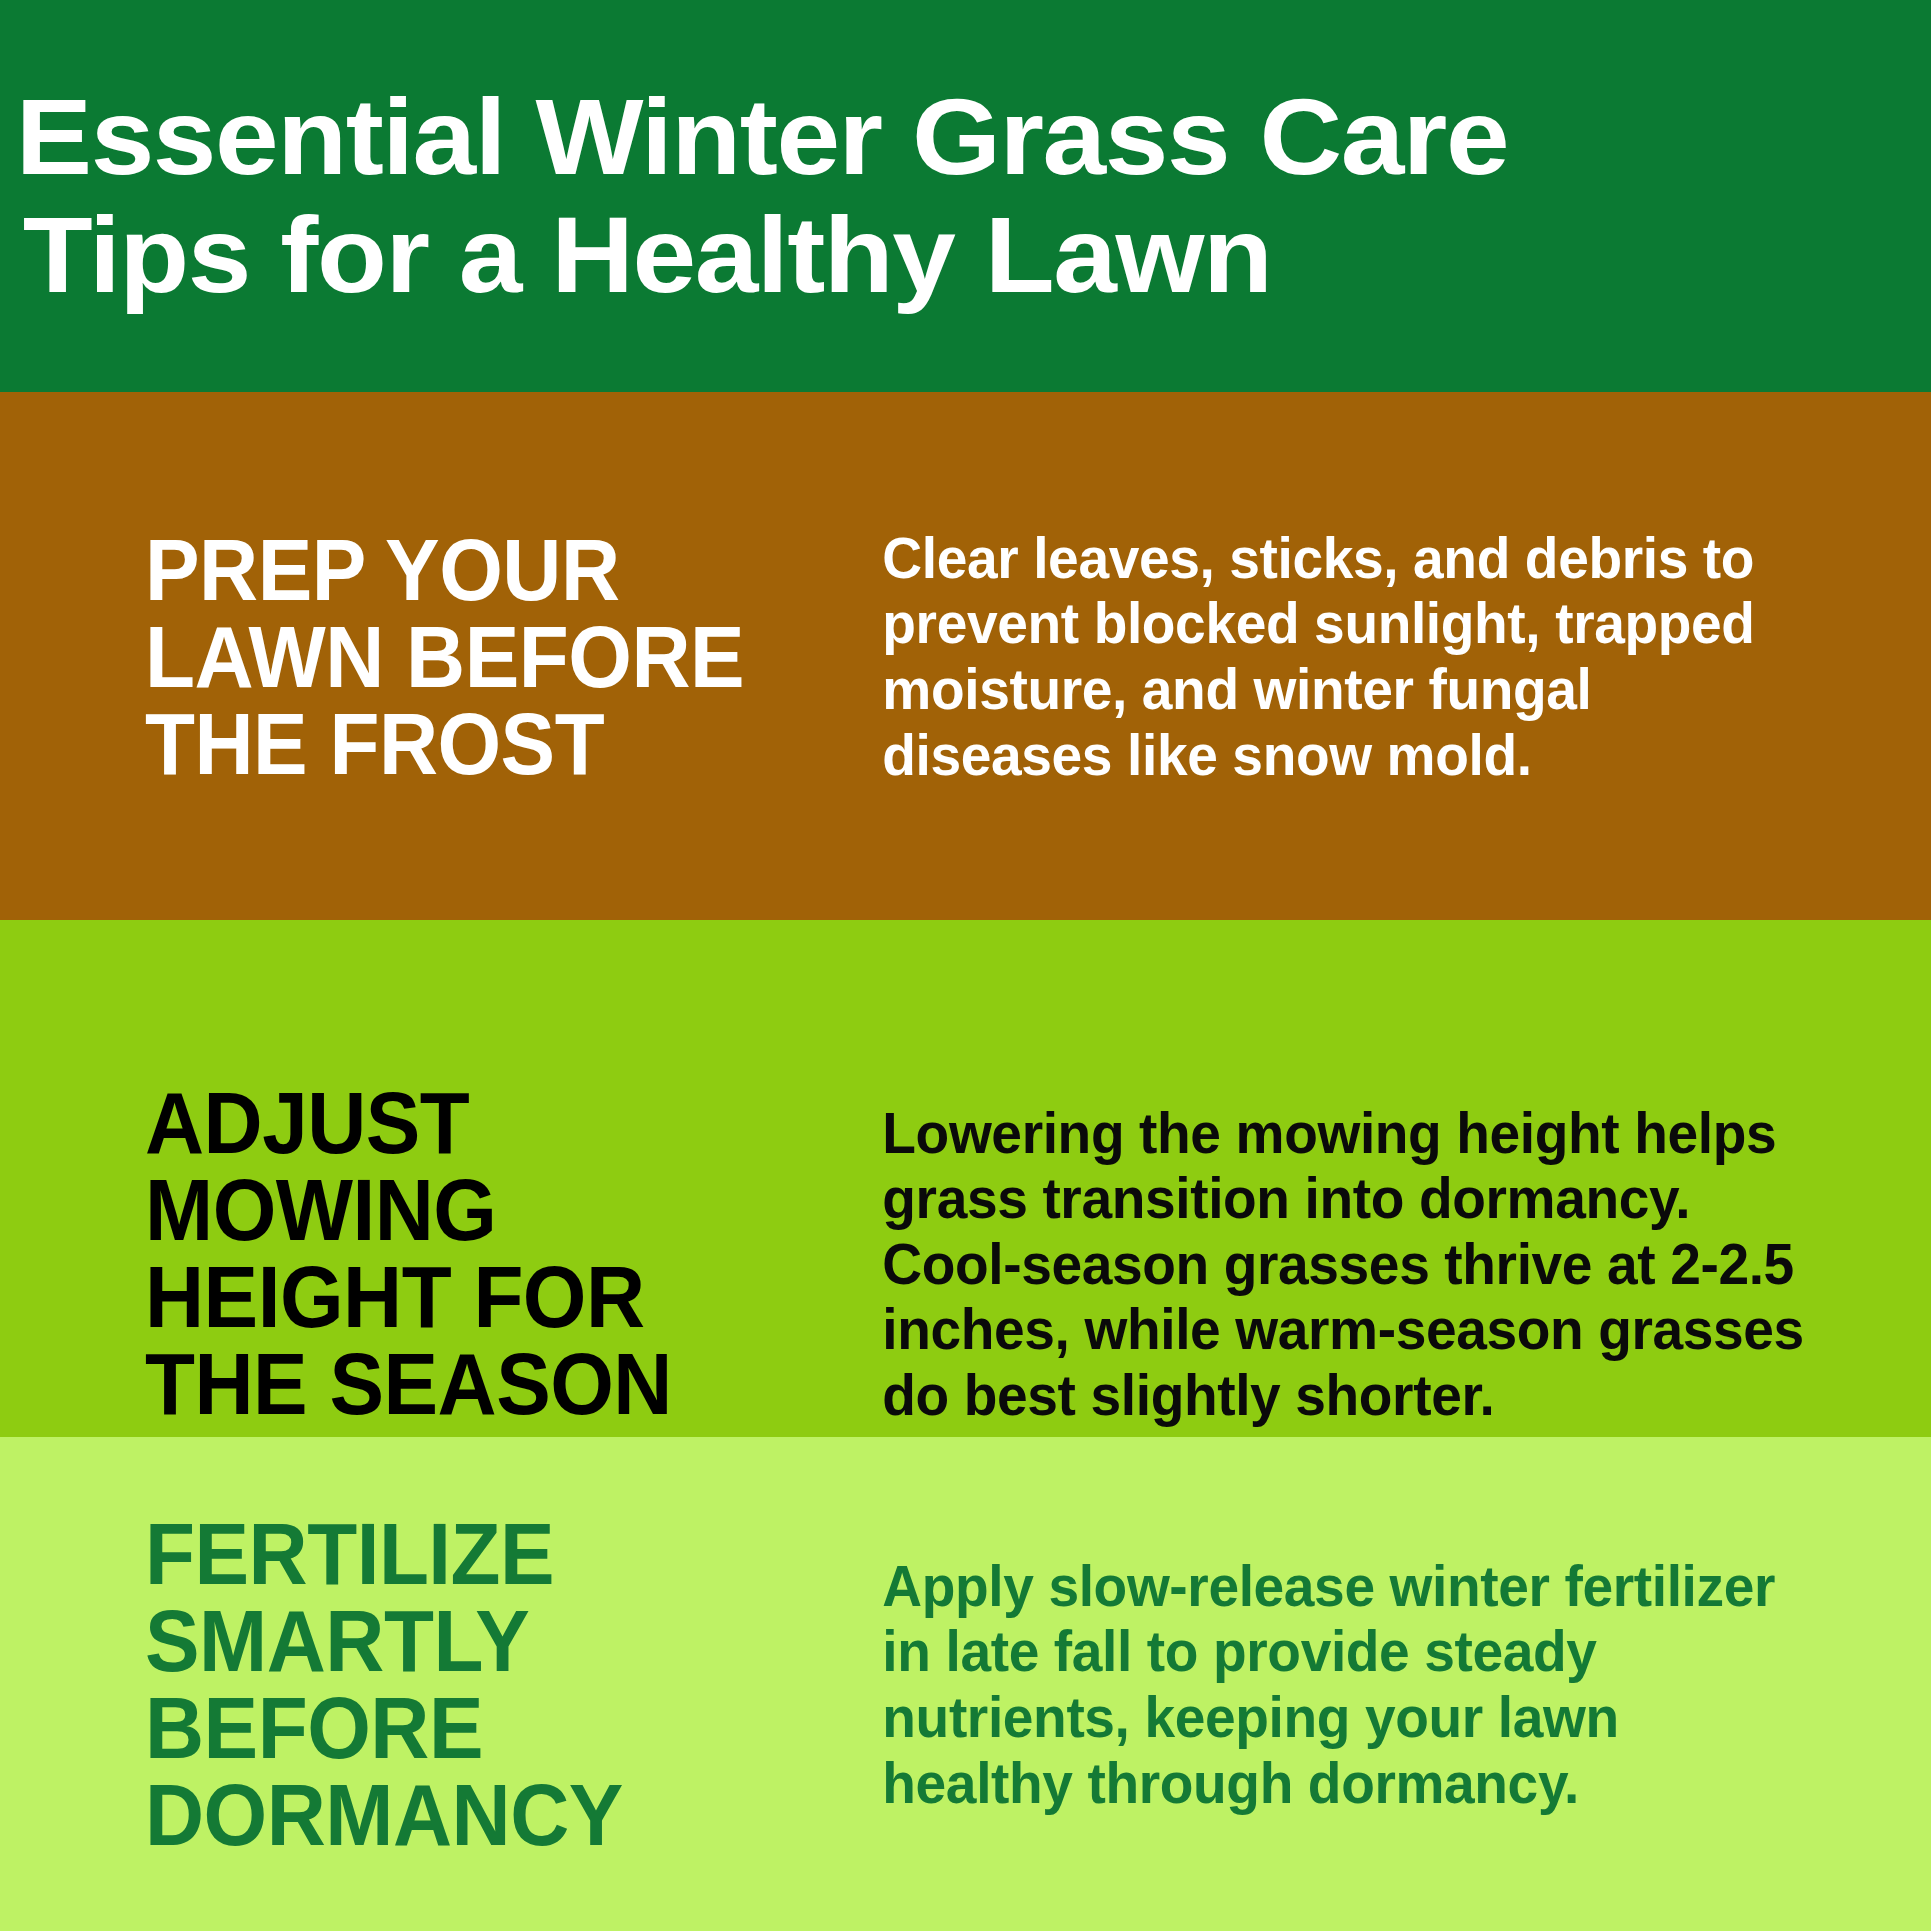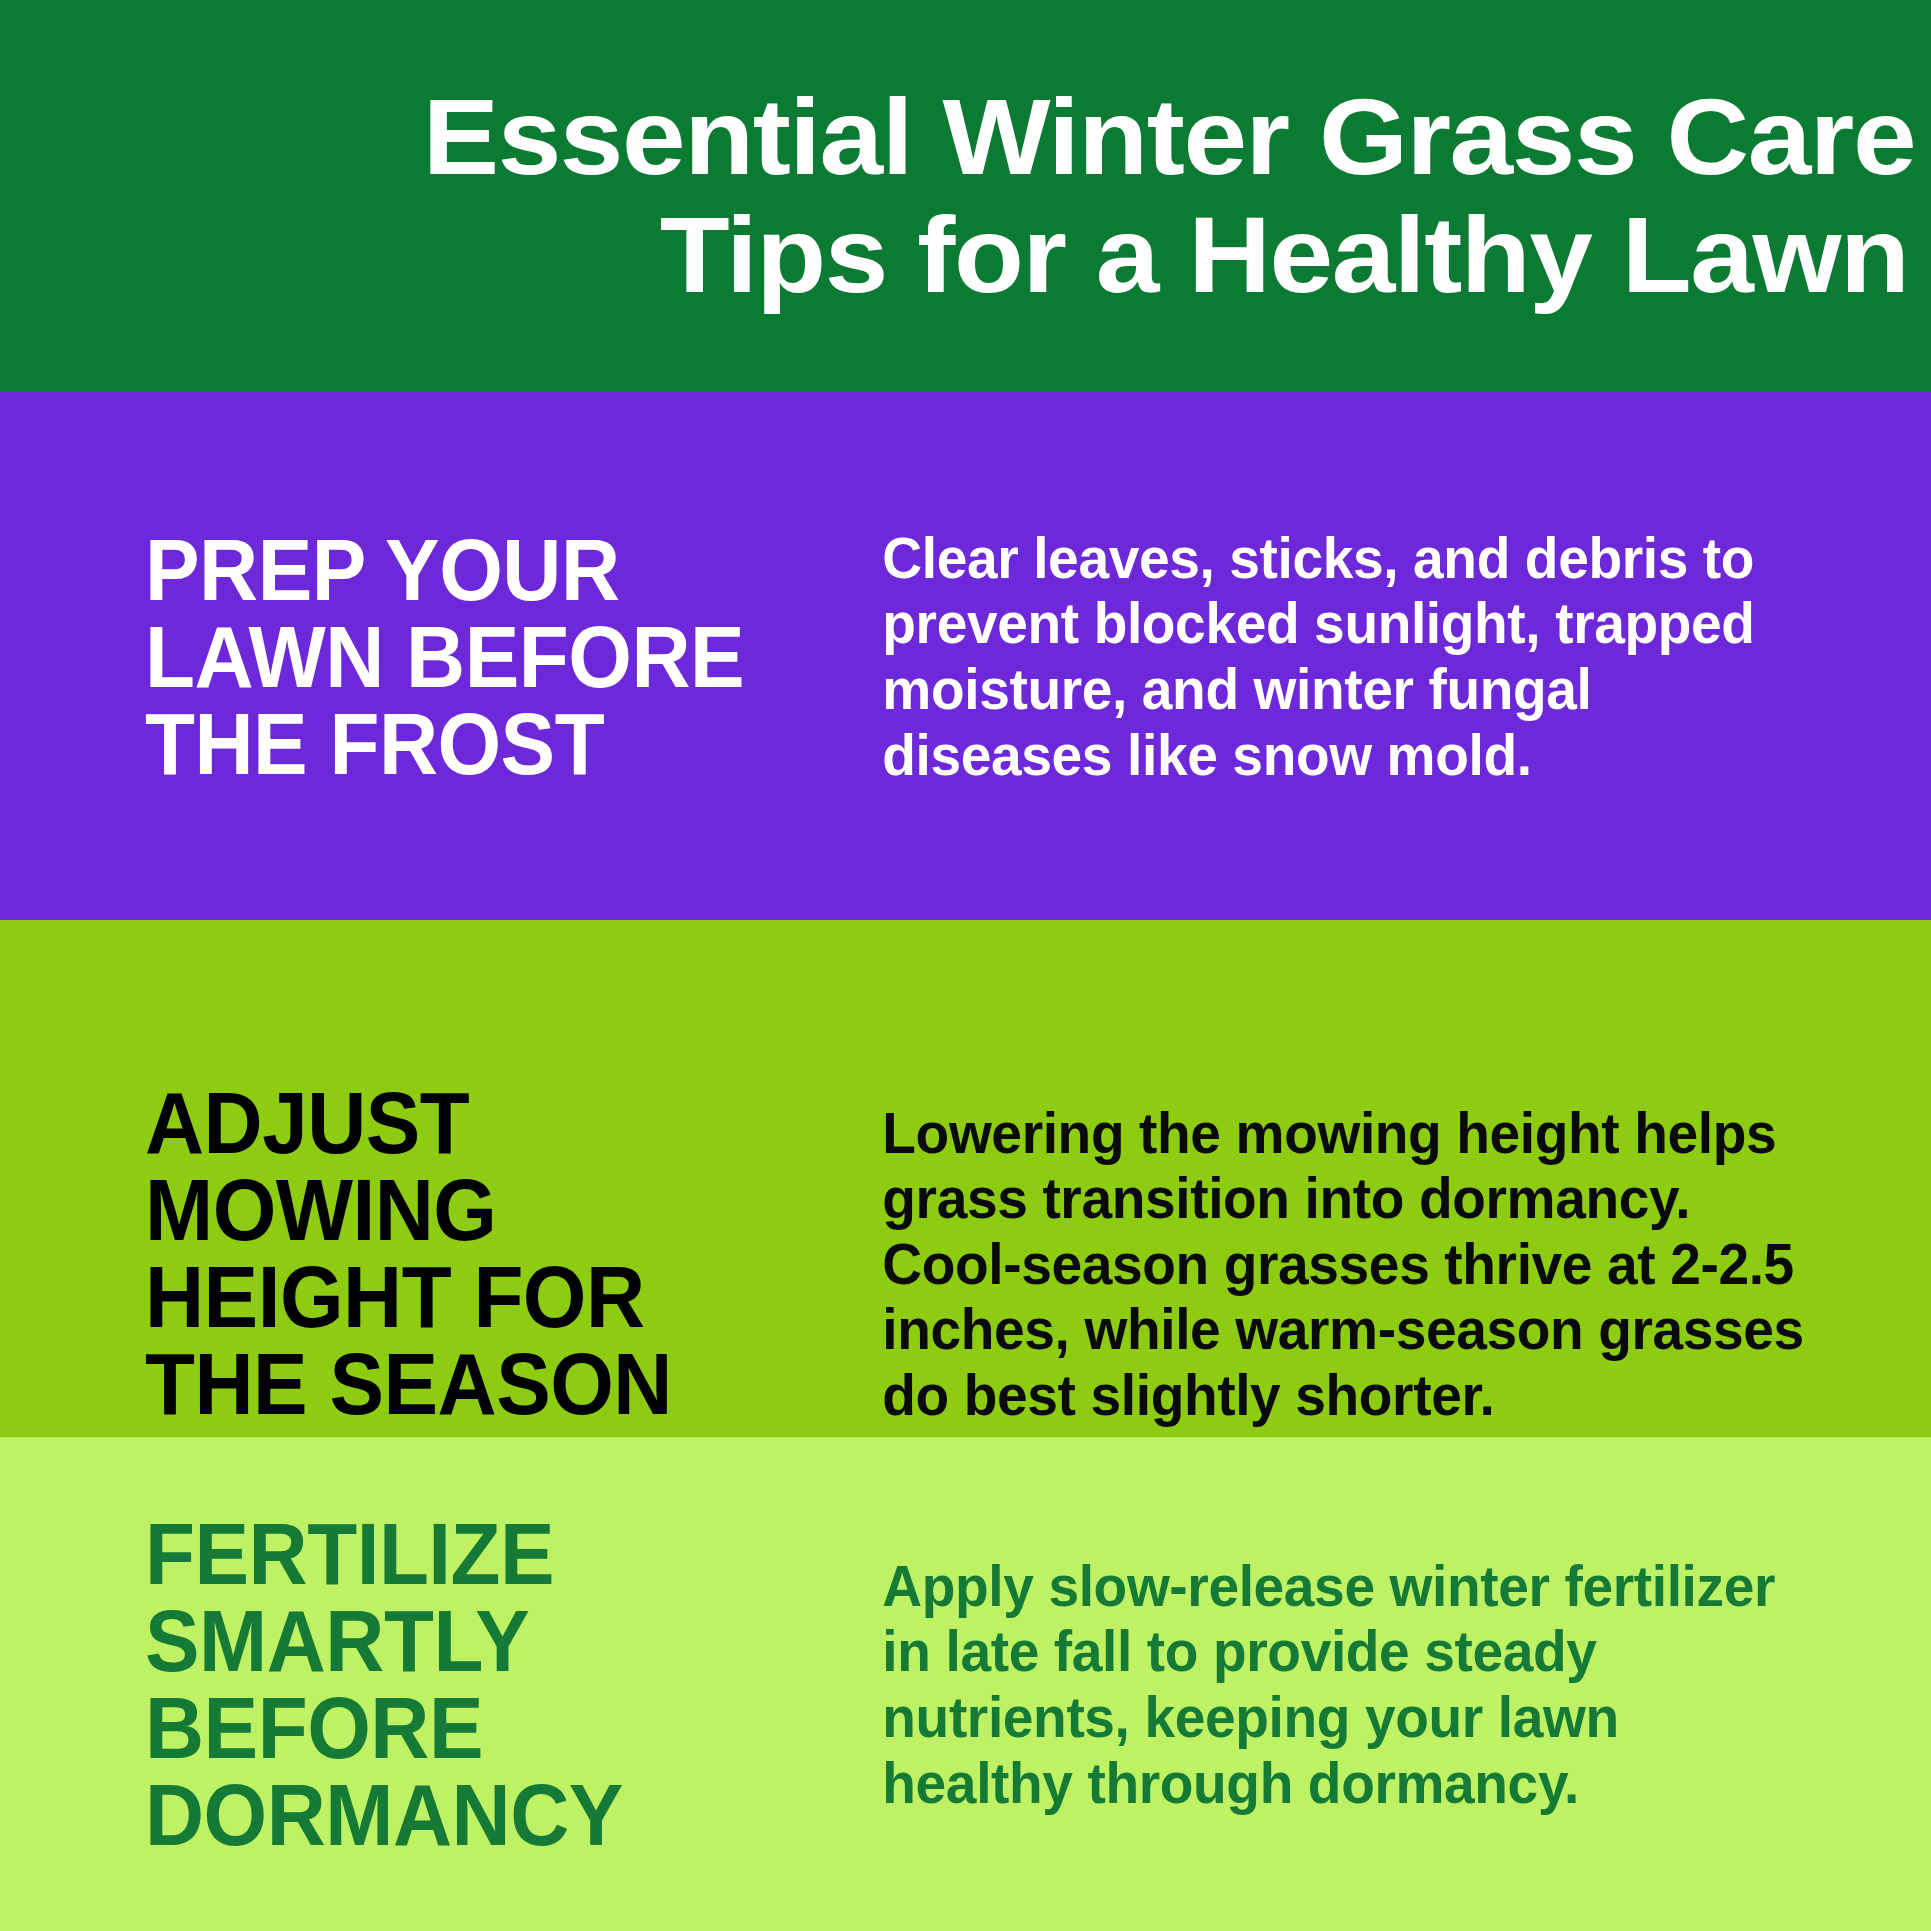--- a/index.html
+++ b/index.html
@@ -24,21 +24,21 @@
   
   .header-band {
     position: absolute;
     left: 0;
     top: 0;
     width: 1931px;
     height: 392px;
     background: #0b7a33;
     display: flex;
     flex-direction: column;
-    align-items: flex-end;
+    align-items: flex-start;
     justify-content: center;
     box-sizing: border-box;
     padding: 0 58px;
   }
   .header-title-line {
     color: #ffffff;
     font-family: "Liberation Sans", "DejaVu Sans", sans-serif;
     font-weight: 700;
     letter-spacing: -1.4px;
     text-align: center;
@@ -61,21 +61,21 @@
     left: 0;
     width: 1931px;
     display: flex;
     flex-direction: row;
     align-items: center;
     box-sizing: border-box;
   }
   .tip-band.orange {
     top: 392px;
     height: 528px;
-    background: #6d28d9;
+    background: #a16207;
     padding: 17.4px 68px 17.4px 145px;
   }
   .tip-band.lime {
     top: 920px;
     height: 517px;
     background: #8ecc11;
     padding: 9.7px 68px 9.7px 145px;
     align-items: flex-end;
   }
   .tip-band.white {

